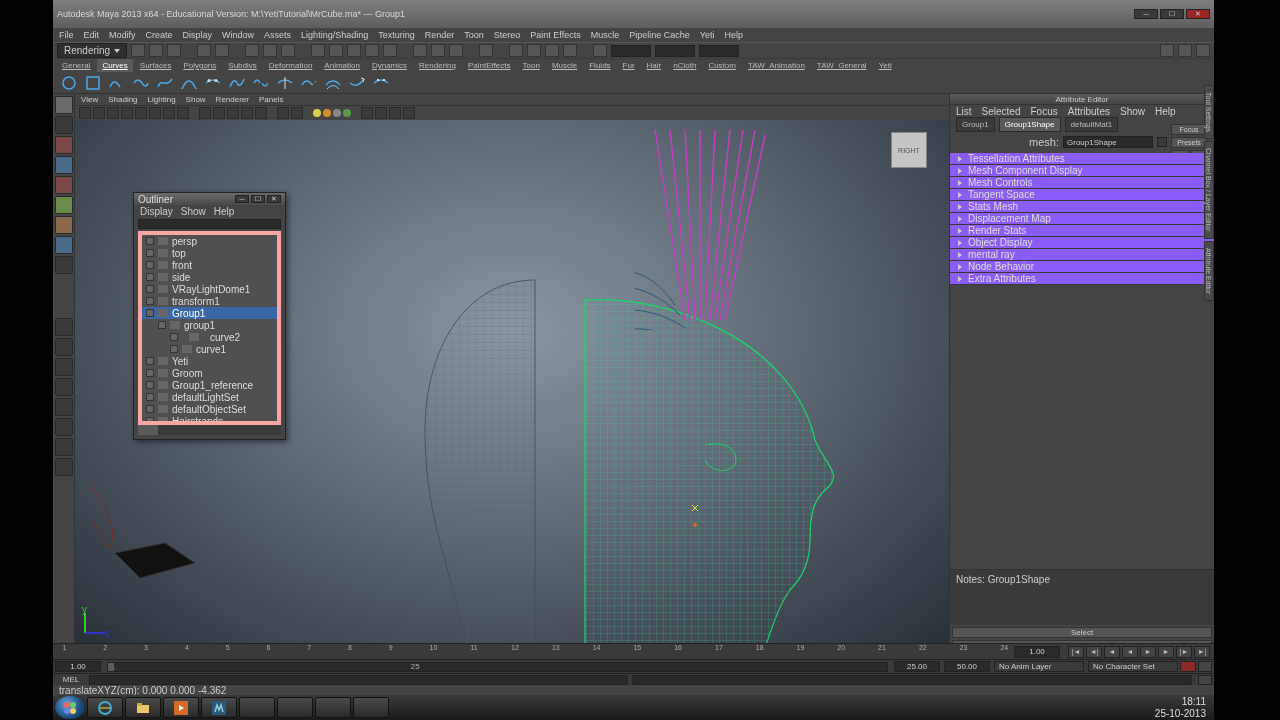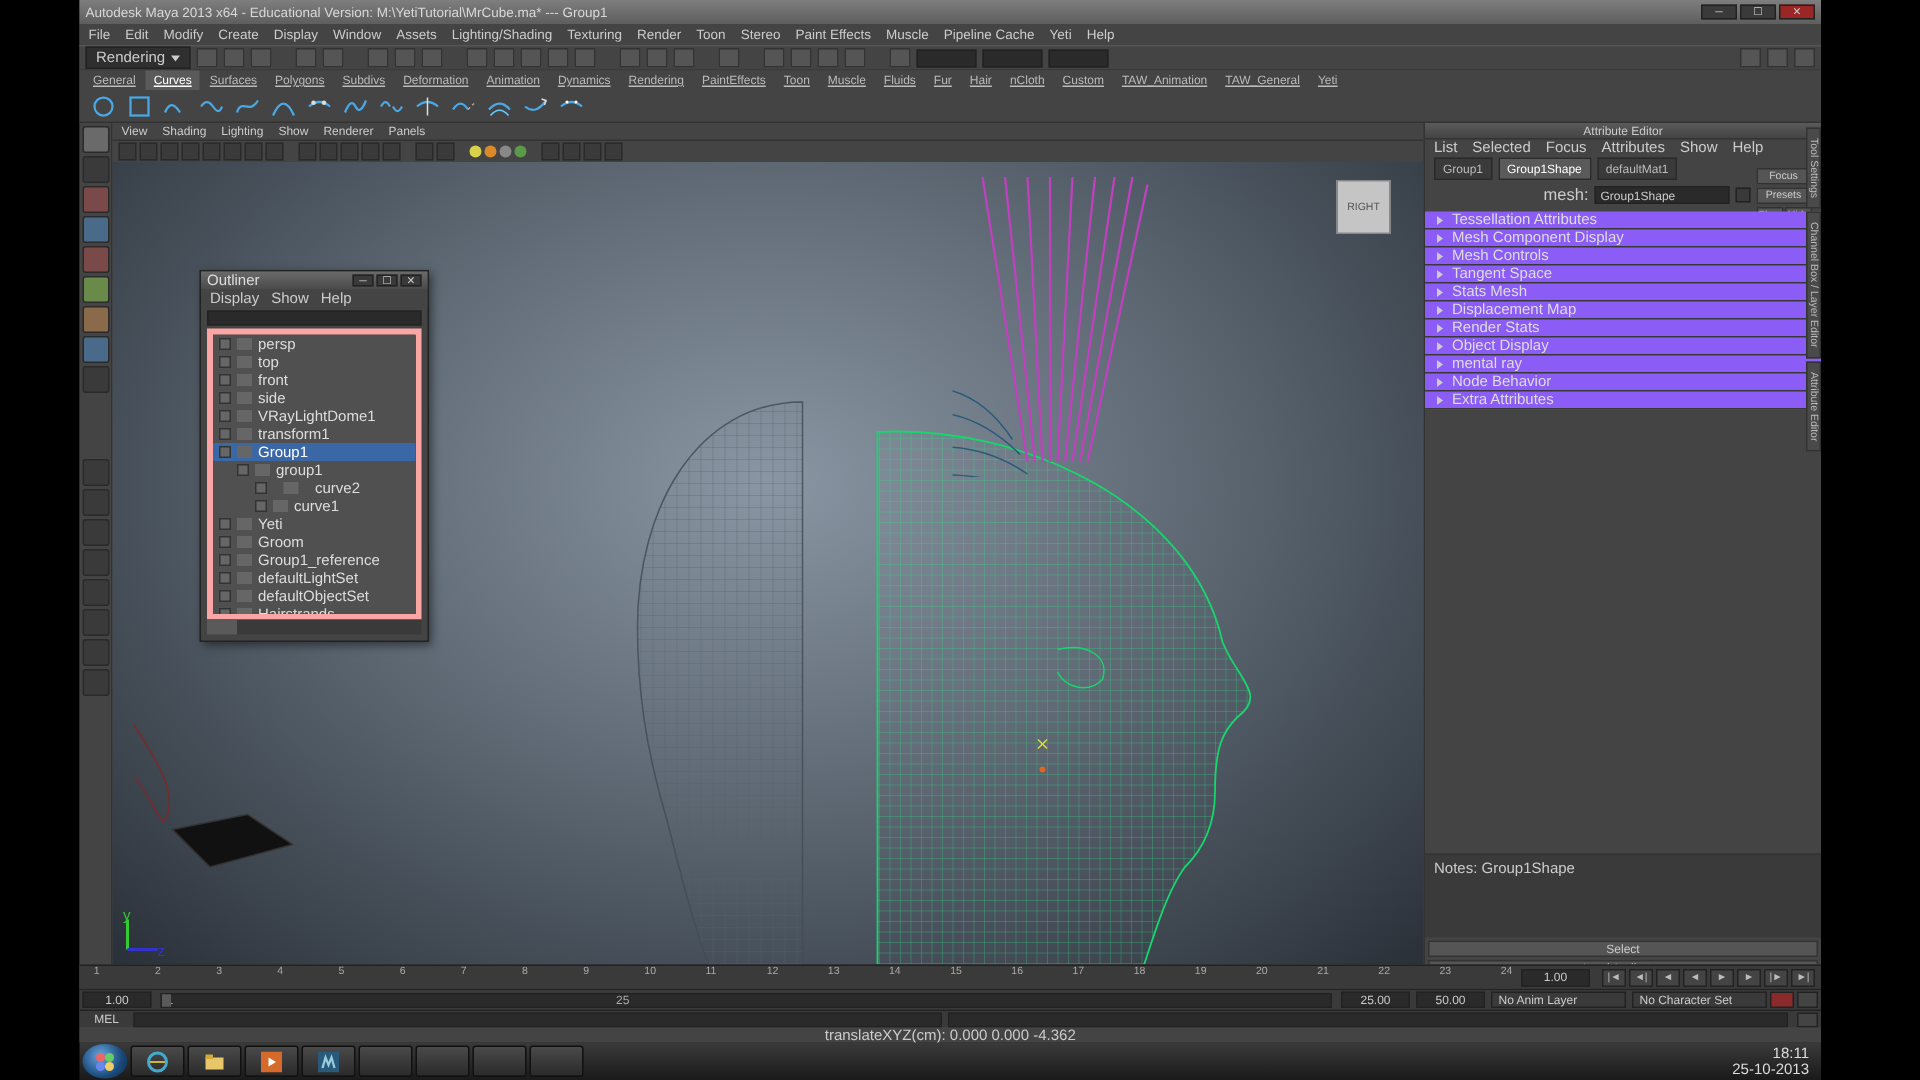--- a/index.html
+++ b/index.html
@@ -1,18 +1,18 @@
 <!DOCTYPE html>
 <html><head>
 <meta charset="utf-8">
 <style>
 * { margin:0; padding:0; box-sizing:border-box; font-family:Arial,Tahoma,sans-serif; font-size:10px; user-select:none; }
 body { width:1280px; height:720px; background:#000; overflow:hidden; position:relative; }
 .app { position:absolute; left:53px; top:0; width:1161px; height:695px; background:#4a4a4a; display:flex; flex-direction:column; }
-.titlebar { height:16px; background:linear-gradient(#7e7e7e,#5e5e5e); display:flex; align-items:center; justify-content:space-between; padding:0 4px; }
+.titlebar { height:28px; background:linear-gradient(#7e7e7e,#5e5e5e); display:flex; align-items:center; justify-content:space-between; padding:0 4px; }
 .titlebar .title { color:#d8d8d8; font-size:9px; }
 .winbtns { display:flex; gap:2px; }
 .winbtn { width:24px; height:10px; background:#3a3a3a; border:1px solid #222; display:flex; align-items:center; justify-content:center; color:#ccc; font-size:7px; }
 .winbtn.close { background:#9a2626; }
 .menubar { height:14px; background:#444; display:flex; align-items:center; gap:10px; padding:0 6px; }
 .menubar span { color:#ccc; font-size:9px; }
 .shelfrow { height:17px; background:#444; border-top:1px solid #555; border-bottom:1px solid #3a3a3a; display:flex; align-items:center; gap:4px; padding:0 4px; }
 .shelfrow .sel { background:#2f2f2f; color:#ccc; padding:1px 6px; font-size:9px; border:1px solid #222; display:flex; align-items:center; gap:4px; }
 .shelfrow .icn { width:14px; height:13px; background:#555; border:1px solid #333; display:inline-block; }
 .shelfrow .arrow { width:0;height:0;border-left:3px solid transparent;border-right:3px solid transparent;border-top:4px solid #ccc;}
@@ -51,21 +51,21 @@
 .outliner .olist::-webkit-scrollbar { width:8px; background:#3a3a3a; }
 .outliner .olist::-webkit-scrollbar-thumb { background:#5a5a5a; }
 .outliner .oitem { height:12px; display:flex; align-items:center; gap:4px; padding:0 4px; color:#ddd; font-size:8px; }
 .outliner .oitem.sel { background:#3a67a5; color:#fff; }
 .outliner .oitem .box { width:8px;height:8px;background:#666;border:1px solid #333; }
 .outliner .oitem .shape { width:10px;height:8px;background:#666; }
 .outliner .oscroll { height:10px; background:#3a3a3a; margin:0 4px 4px; display:flex; }
 .outliner .oscroll .thumb { width:20px; background:#5a5a5a; }
 .attr { width:265px; background:#444; border-left:1px solid #333; display:flex; flex-direction:column; }
 .attr .ahdr { height:11px; background:linear-gradient(#5a5a5a,#444); text-align:center; color:#ccc; font-size:8px; line-height:11px; border-bottom:1px solid #333; }
-.attr .amenus { height:12px; display:flex; align-items:flex-start; gap:10px; padding:0 6px; color:#ccc; font-size:8px; }
+.attr .amenus { height:12px; display:flex; align-items:center; gap:10px; padding:0 6px; color:#ccc; font-size:8px; }
 .attr .atabs { height:14px; display:flex; align-items:center; gap:4px; padding:0 6px; }
 .attr .atabs span { color:#bbb; font-size:8px; padding:2px 5px; background:#3a3a3a; border:1px solid #2a2a2a; }
 .attr .atabs span.active { background:#5a5a5a; color:#fff; }
 .attr .meshrow { height:22px; display:flex; align-items:center; justify-content:flex-end; gap:4px; padding:0 6px; }
 .attr .meshrow .lab { color:#ccc; font-size:11px; }
 .attr .meshrow input { width:90px; height:12px; background:#2a2a2a; border:1px solid #222; color:#ccc; font-size:8px; padding:0 3px; }
 .attr .rbtns { display:flex; flex-direction:column; gap:2px; }
 .attr .rbtns button { width:36px; height:11px; background:#555; border:1px solid #333; color:#ccc; font-size:7px; }
 .attr .sections { background:#8b5cf6; }
 .attr .sec { height:12px; display:flex; align-items:center; gap:6px; padding:0 8px; color:#ddd; font-size:8px; border-bottom:1px solid #383838; }
@@ -86,21 +86,21 @@
 .rangebar .rf { width:46px; height:11px; background:#2a2a2a; border:1px solid #222; color:#ccc; font-size:8px; text-align:center; margin:0 2px; }
 .rangebar .slider { flex:1; height:10px; background:#2a2a2a; border:1px solid #222; position:relative; margin:0 4px; }
 .rangebar .slider .handle { position:absolute; left:0; top:0; height:100%; width:6px; background:#5a5a5a; }
 .rangebar .slider .label { position:absolute; color:#aaa; font-size:8px; top:-1px; }
 .rangebar .drop { width:90px; height:11px; background:#3a3a3a; border:1px solid #222; color:#ccc; font-size:8px; padding:0 4px; margin:0 2px; display:flex; align-items:center; }
 .rangebar .keybtn { width:16px; height:11px; background:#8a2a2a; border:1px solid #222; }
 .cmdline { height:12px; background:#3a3a3a; display:flex; align-items:center; border-top:1px solid #222; }
 .cmdline .mel { width:36px; text-align:center; color:#ccc; font-size:8px; }
 .cmdline .inp { flex:1; height:10px; background:#2a2a2a; border:1px solid #222; }
 .cmdline .out { width:560px; height:10px; background:#2a2a2a; border:1px solid #222; margin:0 4px; }
-.statusline { height:10px; background:#444; color:#ccc; font-size:8px; padding:0 6px; display:flex; align-items:center;justify-content:center; }
+.statusline { height:10px; background:#444; color:#ccc; font-size:8px; padding:0 6px; display:flex; align-items:center; }
 .taskbar { position:absolute; left:53px; bottom:0; width:1161px; height:25px; background:linear-gradient(#3a3a3a,#1a1a1a); display:flex; align-items:center; gap:2px; padding:0 2px; }
 .taskbar .orb { width:30px; height:23px; border-radius:50%; background:radial-gradient(circle at 40% 35%, #6aa5e0 0%, #1a4a7a 60%, #0a2a4a 100%); display:flex; align-items:center; justify-content:center; }
 .taskbar .tbtn { width:36px; height:21px; background:linear-gradient(#4a4a4a,#2a2a2a); border:1px solid #111; border-radius:2px; display:flex; align-items:center; justify-content:center; }
 .taskbar .spacer { flex:1; }
 .taskbar .clock { color:#ddd; font-size:9px; text-align:right; padding:0 6px; line-height:1.1; }
 svg { display:block; }
 </style>
 </head>
 <body>
 

